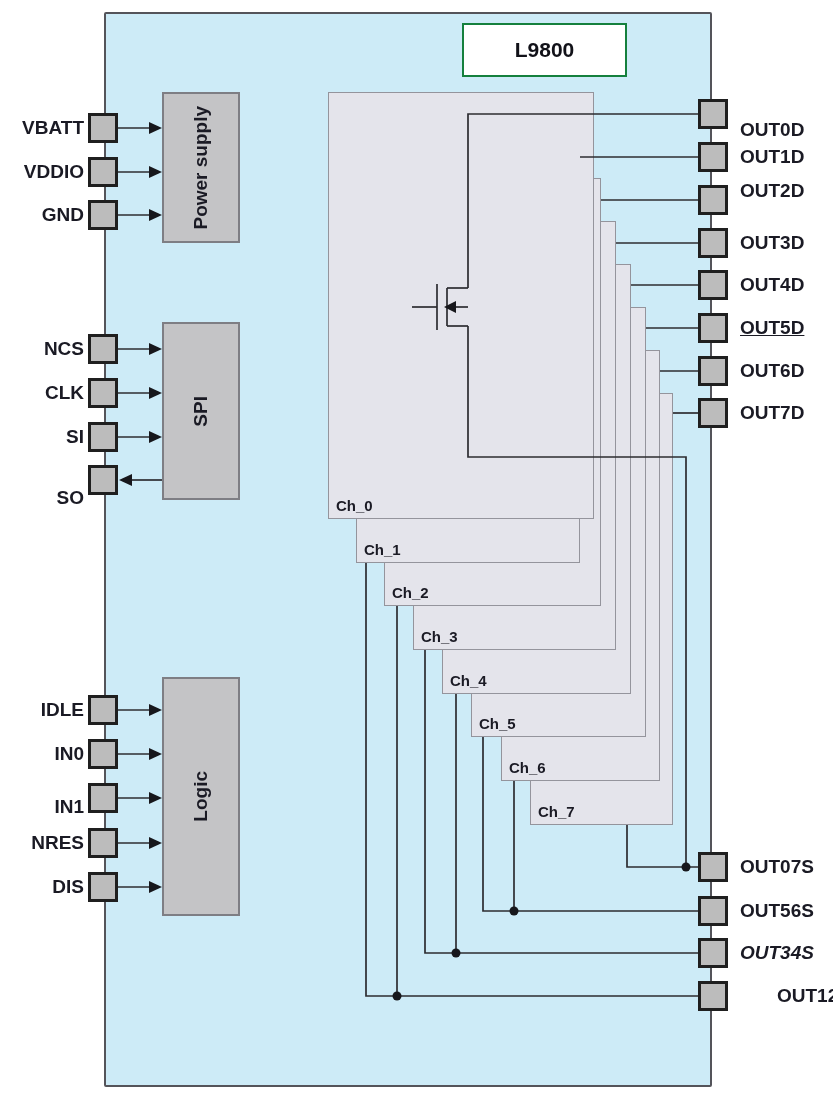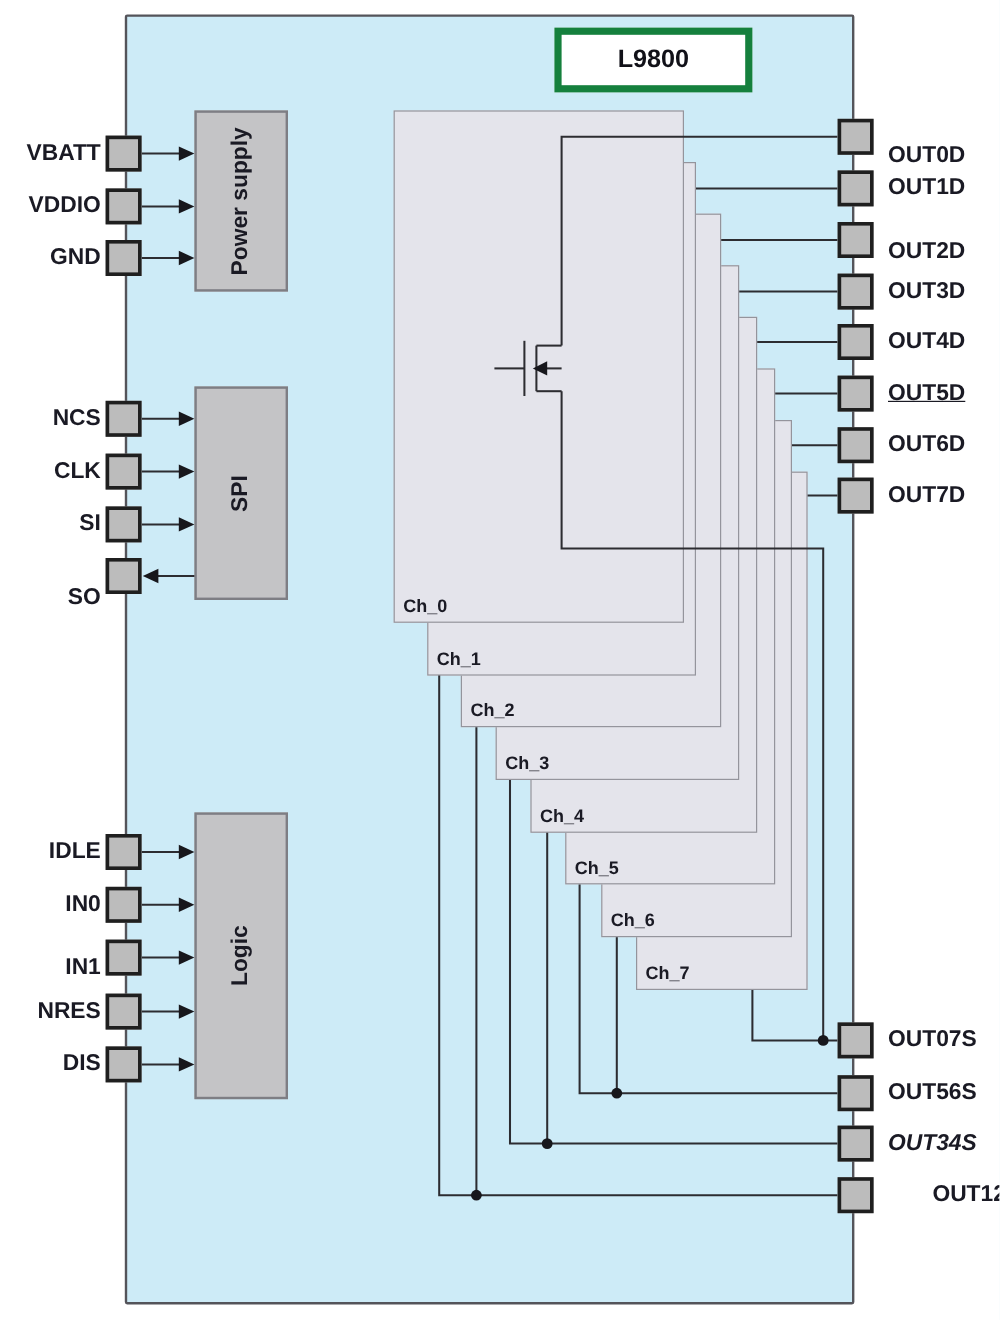--- a/index.html
+++ b/index.html
@@ -6,21 +6,21 @@
   .stage{
     position:relative;width:833px;height:1100px;background:#ffffff;overflow:hidden;
     font-family:"Liberation Sans","DejaVu Sans",sans-serif;color:#1a1a24;
   }
   .chip{
     position:absolute;left:104px;top:12px;width:608px;height:1075px;
     background:#cdebf7;border:2.5px solid #54545a;box-sizing:border-box;border-radius:2px;
   }
   .title-box{
     position:absolute;left:462px;top:23px;width:165px;height:54px;
-    background:#ffffff;border:6px solid #15803d;box-sizing:border-box;
+    background:#ffffff;border:2px solid #15803d;box-sizing:border-box;
     display:flex;align-items:center;justify-content:center;
     font-weight:bold;font-size:21px;color:#111118;
   }
   .block{
     position:absolute;background:#c4c4c6;border:2px solid #7e7e84;box-sizing:border-box;
     display:flex;align-items:center;justify-content:center;
   }
   .block .vlabel{
     writing-mode:vertical-rl;transform:rotate(180deg);
     font-weight:bold;font-size:19px;color:#1a1a24;white-space:nowrap;
@@ -73,21 +73,21 @@
     </div>
   <div class="channel" style="left:413px;top:221px;width:203px;height:429px;">
     <span class="ch-label">Ch_3</span>
     </div>
   <div class="channel" style="left:384px;top:178px;width:217px;height:428px;">
     <span class="ch-label">Ch_2</span>
     </div>
   <div class="channel" style="left:356px;top:135px;width:224px;height:428px;">
     <span class="ch-label">Ch_1</span>
     </div>
-  <div class="channel" style="left:328px;top:92px;width:242px;height:427px;">
+  <div class="channel" style="left:328px;top:92px;width:266px;height:427px;">
     <span class="ch-label">Ch_0</span>
     </div>
 
   <svg class="wires" width="833" height="1100" viewBox="0 0 833 1100">
     <g stroke="#2c2c31" stroke-width="1.7" fill="none">
 
       <path d="M468,288 L468,114 L698,114"></path>
       <path d="M580,157 L698,157"></path>
       <path d="M601,200 L698,200"></path>
       <path d="M616,243 L698,243"></path>
@@ -186,21 +186,21 @@
   <div class="pin" style="left:698px;top:142px;"></div>
   <div class="pin" style="left:698px;top:185px;"></div>
   <div class="pin" style="left:698px;top:228px;"></div>
   <div class="pin" style="left:698px;top:270px;"></div>
   <div class="pin" style="left:698px;top:313px;"></div>
   <div class="pin" style="left:698px;top:356px;"></div>
   <div class="pin" style="left:698px;top:398px;"></div>
 
   <div class="plabel right" style="top:115px;">OUT0D</div>
   <div class="plabel right" style="top:142px;">OUT1D</div>
-  <div class="plabel right" style="top:195px;">OUT2D</div>
+  <div class="plabel right" style="top:176px;">OUT2D</div>
   <div class="plabel right" style="top:228px;">OUT3D</div>
   <div class="plabel right" style="top:270px;">OUT4D</div>
   <div class="plabel right" style="top:313px;text-decoration:underline;">OUT5D</div>
   <div class="plabel right" style="top:356px;">OUT6D</div>
   <div class="plabel right" style="top:398px;">OUT7D</div>
 
   <div class="pin" style="left:698px;top:852px;"></div>
   <div class="pin" style="left:698px;top:896px;"></div>
   <div class="pin" style="left:698px;top:938px;"></div>
   <div class="pin" style="left:698px;top:981px;"></div>

